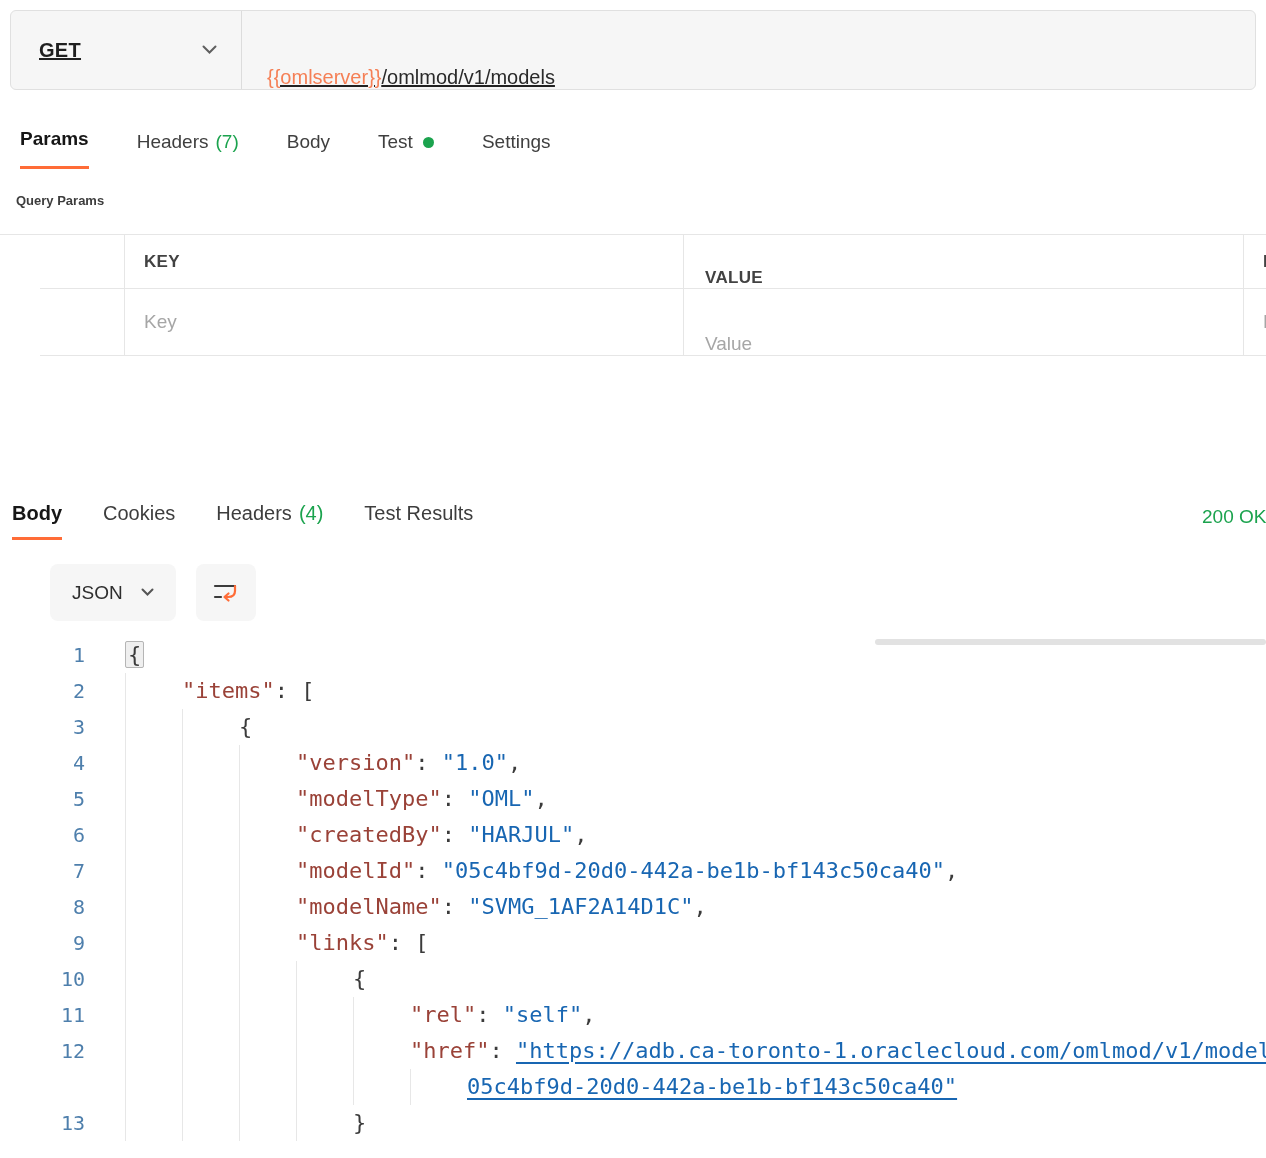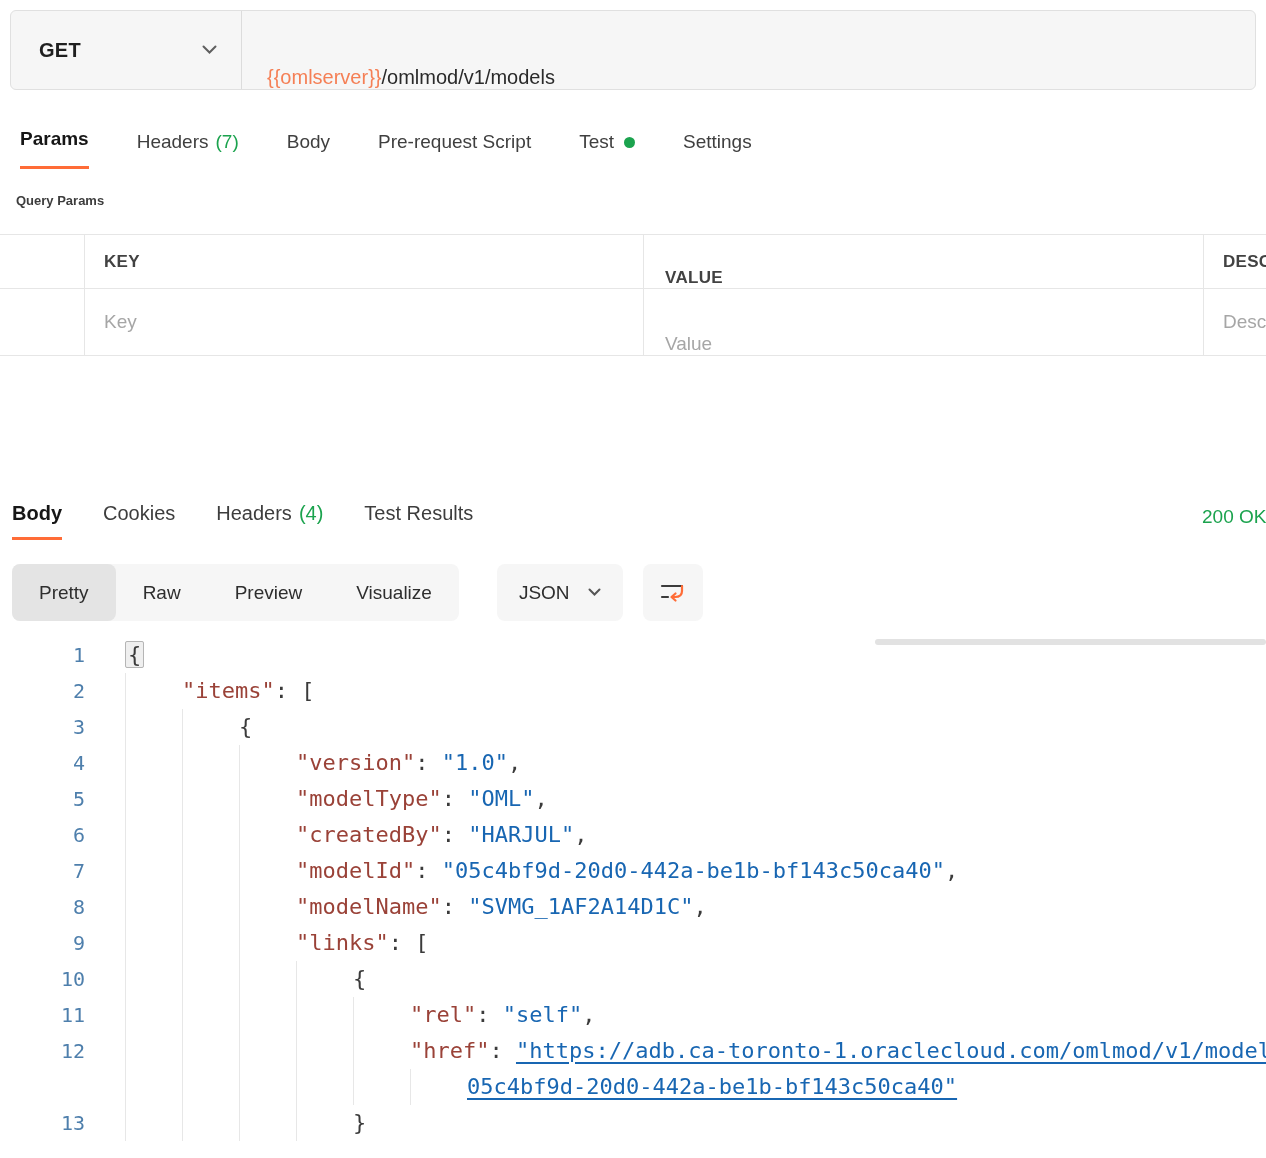--- a/index.html
+++ b/index.html
@@ -9,40 +9,40 @@
     --json-key:#9A4238;
     --json-value:#1866B2;
     --line-number:#4E7FAC;
   }
   *{box-sizing:border-box;margin:0;padding:0;}
   html,body{width:1266px;height:1158px;overflow:hidden;background:#ffffff;
     font-family:"Liberation Sans",sans-serif;color:#212121;}
 
   
   .url-bar{margin:10px 10px 0;height:80px;display:flex;align-items:stretch;
-    background:#f6f6f6;border:1px solid #e0e0e0;border-radius:6px;overflow:hidden;}
+    background:#f6f6f6;border:1px solid #e0e0e0;border-radius:6px;overflow:hidden;text-decoration:underline;}
   .method{width:231px;display:flex;align-items:center;padding:0 24px 0 28px;
     border-right:1px solid #dcdcdc;cursor:pointer;}
   .method-label{font-size:20px;font-weight:700;letter-spacing:.3px;color:#1f1f1f;}
   .method .chev{margin-left:auto;}
   .url-input{flex:1;display:flex;align-items:flex-end;padding-left:25px;font-size:20px;cursor:text;}
   .url-var{color:var(--variable-orange);}
   .url-rest{color:#2a2a2a;}
 
   
   .req-tabs{display:flex;align-items:flex-end;margin-top:24px;padding:0 20px;}
   .rtab{display:flex;align-items:center;margin-right:48px;padding:14px 0 16px;
     font-size:19px;color:#3f3f3f;cursor:pointer;white-space:nowrap;}
   .rtab.active{color:#161616;font-weight:600;border-bottom:3px solid var(--accent-orange);}
   .dot{width:11px;height:11px;border-radius:50%;background:var(--success-green);margin-left:10px;flex:none;}
   .count{color:var(--success-green);margin-left:7px;}
 
   
   .qp-title{margin:24px 0 0 16px;font-size:13px;font-weight:700;color:#3d3d3d;}
-  .params-table{margin-top:26px;border-top:1px solid #e6e6e6;width:1266px;}
+  .params-table{margin-top:26px;border-top:1px solid #e6e6e6;width:1266px;padding-left:40px;}
   .t-row{display:flex;border-bottom:1px solid #e6e6e6;align-items:stretch;}
   .t-head{height:54px;}
   .t-body-row{height:67px;}
   .c0{width:84px;flex:none;}
   .c1{width:559px;flex:none;border-left:1px solid #e6e6e6;display:flex;align-items:center;padding-left:19px;overflow:hidden;}
   .c2{width:560px;flex:none;border-left:1px solid #e6e6e6;display:flex;align-items:flex-end;padding-left:21px;overflow:hidden;}
   .c3{flex:1;border-left:1px solid #e6e6e6;display:flex;align-items:center;padding-left:19px;overflow:hidden;}
   .th-text{font-size:17px;font-weight:700;color:#424242;letter-spacing:.3px;white-space:nowrap;}
   .param-input{border:none;outline:none;background:transparent;font-family:"Liberation Sans",sans-serif;
     font-size:19px;color:#2a2a2a;width:100%;}
@@ -107,23 +107,20 @@
       <span>Params</span>
     </div>
     <div class="rtab">
       <span>Headers</span>
       <span class="count">(7)</span>
     </div>
     <div class="rtab">
       <span>Body</span>
     </div>
     <div class="rtab">
-      <span>Pre-request Script</span>
-    </div>
-    <div class="rtab">
       <span>Test</span>
       <span class="dot"></span>
     </div>
     <div class="rtab">
       <span>Settings</span>
     </div>
   </div>
 
   <div class="qp-title">Query Params</div>
 
@@ -174,34 +171,20 @@
       <svg width="27" height="27" viewBox="0 0 27 27">
         <circle cx="13.5" cy="13.5" r="10.5" stroke="#3a3a3a" stroke-width="1.7" fill="none"></circle>
         <ellipse cx="13.5" cy="13.5" rx="4.8" ry="10.5" stroke="#3a3a3a" stroke-width="1.7" fill="none"></ellipse>
         <path d="M3 13.5 H24" stroke="#3a3a3a" stroke-width="1.7" fill="none"></path>
       </svg>
       <span class="status">200 OK</span>
     </div>
   </div>
 
   <div class="resp-toolbar">
-    <div class="segmented">
-      <div class="seg active">
-        <span>Pretty</span>
-      </div>
-      <div class="seg">
-        <span>Raw</span>
-      </div>
-      <div class="seg">
-        <span>Preview</span>
-      </div>
-      <div class="seg">
-        <span>Visualize</span>
-      </div>
-    </div>
     <div class="json-select">
       <span>JSON</span>
       <svg width="13" height="9" viewBox="0 0 13 9">
           <path d="M1.5 1.5 L6.5 6.5 L11.5 1.5" stroke="#555555" stroke-width="2" fill="none" stroke-linecap="round"></path>
         </svg>
     </div>
     <div class="wrap-btn">
       <svg width="27" height="22" viewBox="0 0 27 22">
         <path d="M3 4 H23" stroke="#3b3b3b" stroke-width="2.2" stroke-linecap="round" fill="none"></path>
         <path d="M3 15 H9" stroke="#3b3b3b" stroke-width="2.2" stroke-linecap="round" fill="none"></path>

